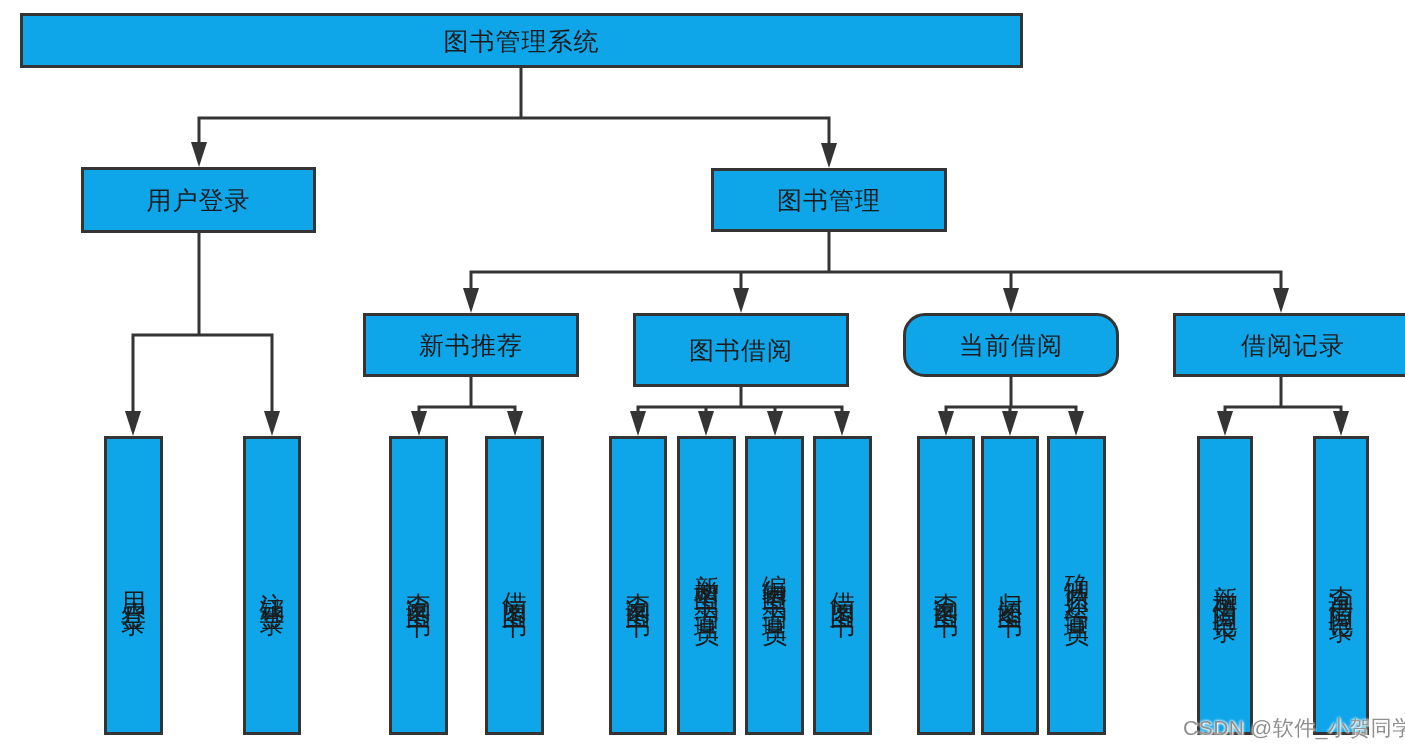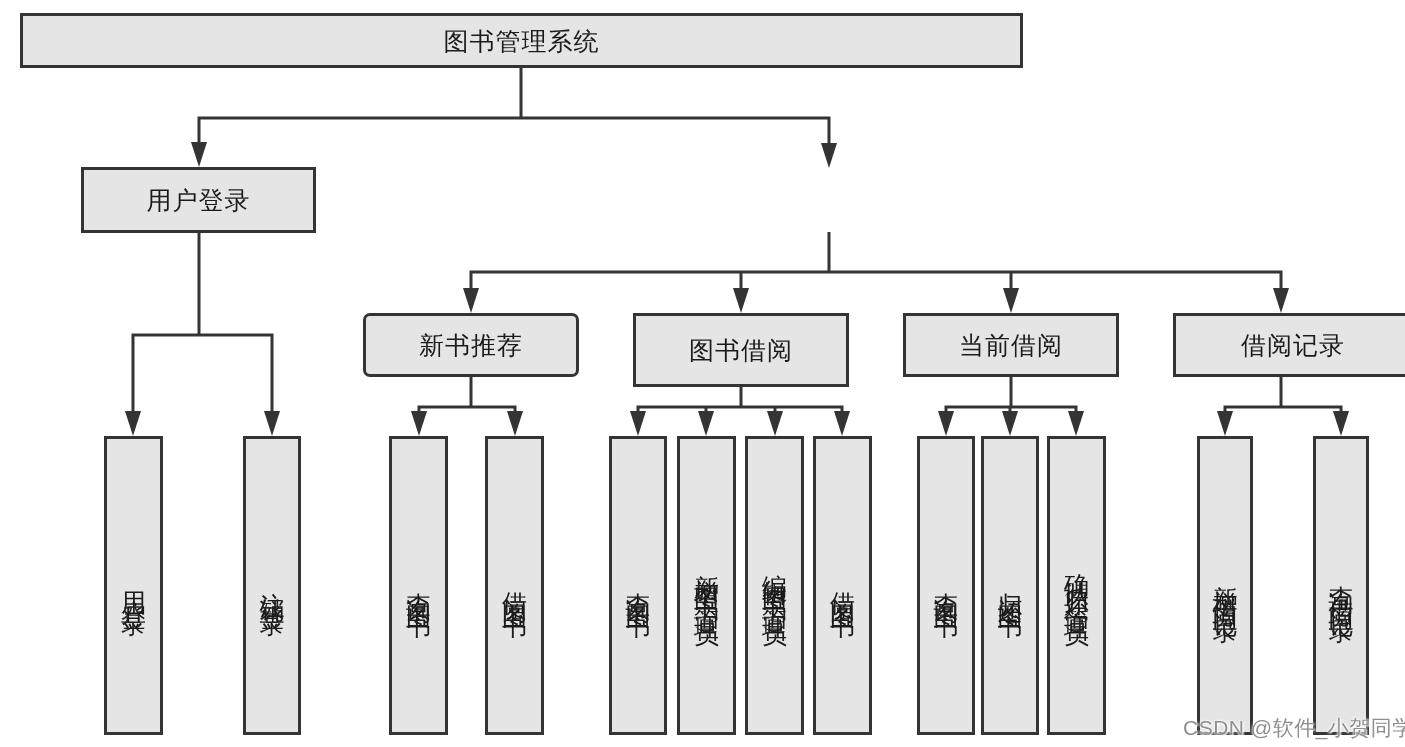--- a/index.html
+++ b/index.html
@@ -6,21 +6,21 @@
   body{
     width:1405px;height:747px;position:relative;overflow:hidden;
     background:#ffffff;
     font-family:"Liberation Sans","DejaVu Sans",sans-serif;
     color:#1b1b1b;
   }
   .canvas{position:absolute;inset:0;}
   svg.connectors{position:absolute;left:0;top:0;z-index:1;}
   .node{
     position:absolute;z-index:2;box-sizing:border-box;
-    background:#e5e5e5;border:3px solid #343434;
+    background:#0ea5e9;border:3px solid #343434;
     display:flex;align-items:center;justify-content:center;
     font-size:25px;line-height:1.2;color:#1b1b1b;
     letter-spacing:1px;white-space:nowrap;
   }
   .leaf .vtext{
     writing-mode:vertical-rl;text-orientation:mixed;
     letter-spacing:7px;line-height:1;font-size:25px;
   }
   .watermark{
     position:absolute;z-index:6;left:1183px;top:714px;
@@ -67,28 +67,31 @@
     </g>
   </svg>
 
   <div class="node" style="left:20px;top:13px;width:1003px;height:55px;">
     <span>图书管理系统</span>
   </div>
 
   <div class="node" style="left:81px;top:167px;width:235px;height:66px;">
     <span>用户登录</span>
   </div>
+  <div class="node" style="left:711px;top:168px;width:236px;height:64px;">
+    <span>图书管理</span>
+  </div>
 
-  <div class="node" style="left:363px;top:313px;width:216px;height:64px;border-radius:7px;">
+  <div class="node" style="left:363px;top:313px;width:216px;height:64px;">
     <span>新书推荐</span>
   </div>
   <div class="node" style="left:633px;top:313px;width:216px;height:74px;">
     <span>图书借阅</span>
   </div>
-  <div class="node" style="left:903px;top:313px;width:216px;height:64px;">
+  <div class="node" style="left:903px;top:313px;width:216px;height:64px;border-radius:22px;">
     <span>当前借阅</span>
   </div>
   <div class="node" style="left:1173px;top:313px;width:240px;height:64px;">
     <span>借阅记录</span>
   </div>
 
   <div class="node leaf" style="left:104px;top:436px;width:59px;height:299px;">
     <span class="vtext">用户登录</span>
   </div>
   <div class="node leaf" style="left:243px;top:436px;width:58px;height:299px;">

